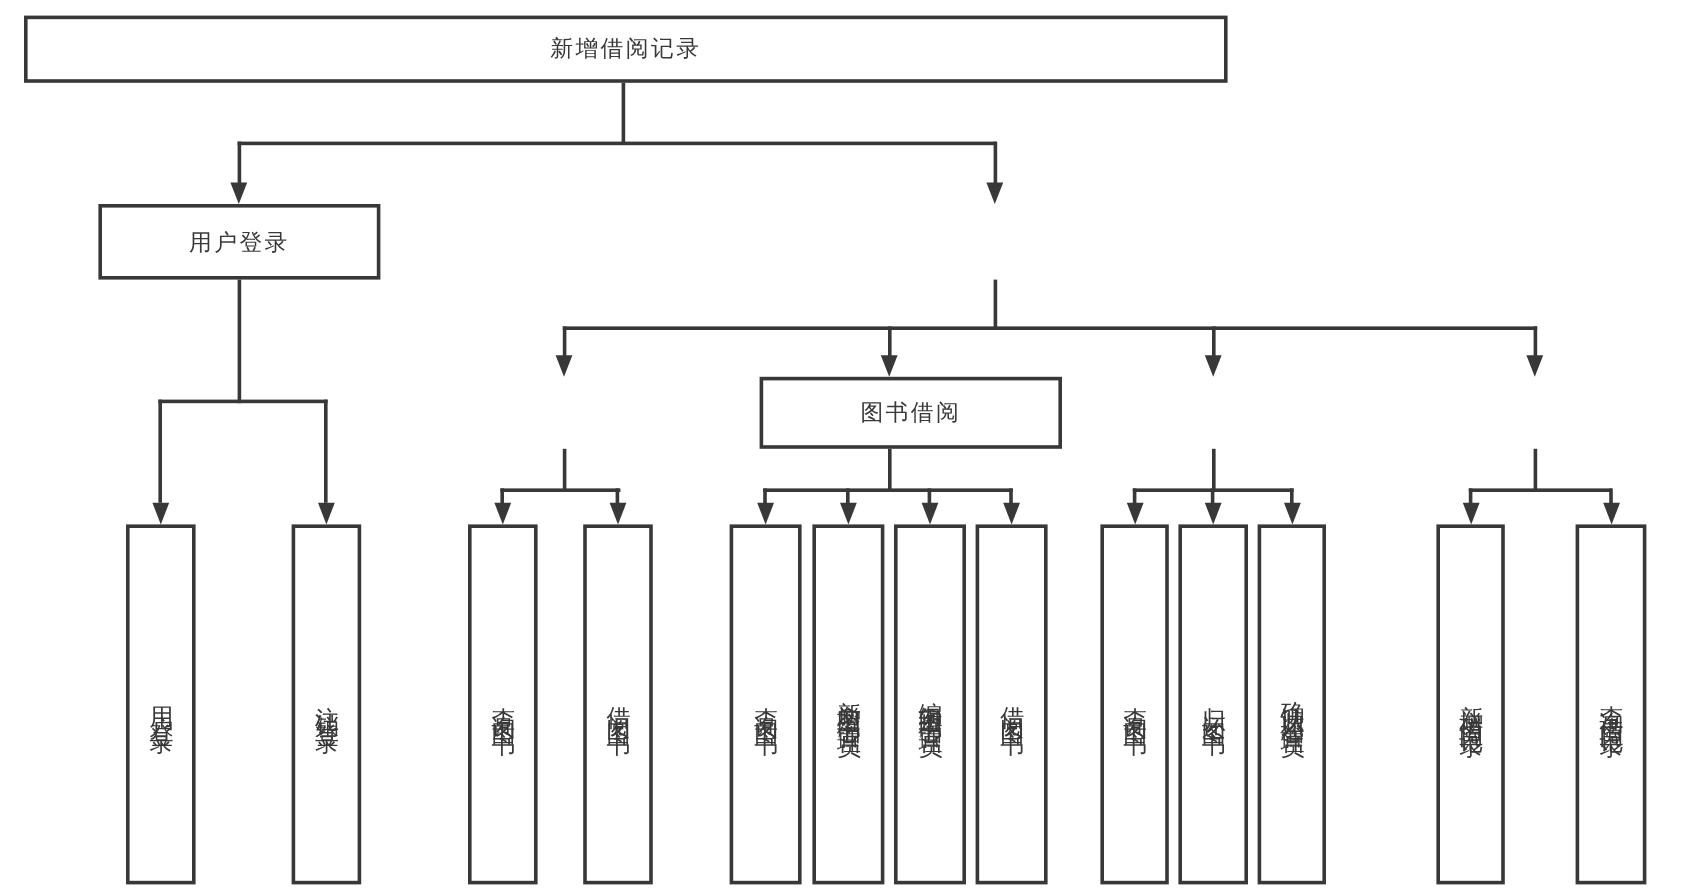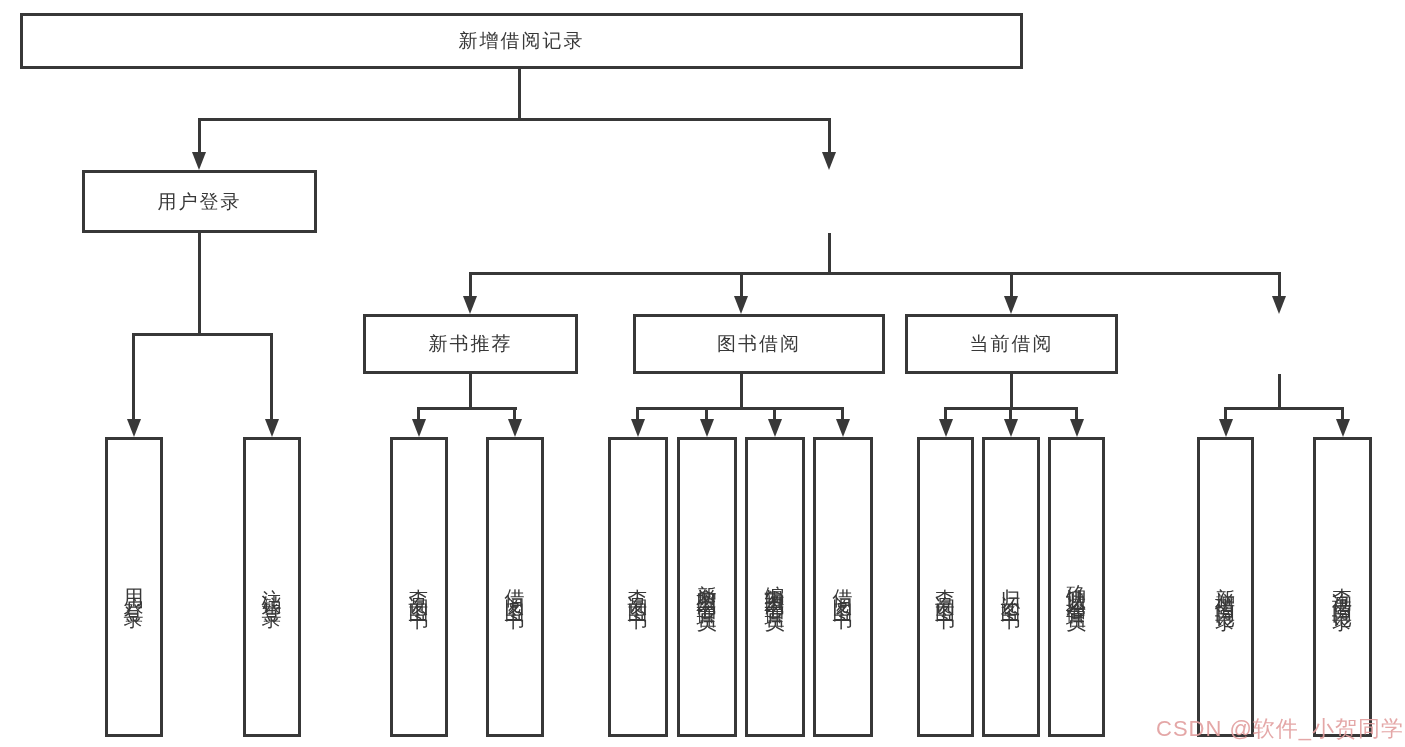--- a/index.html
+++ b/index.html
@@ -62,28 +62,22 @@
 <div id="canvas">
 
   <div class="box" style="left:20px;top:13px;width:1003px;height:56px;">
     <span>新增借阅记录</span>
   </div>
 
   <div class="box" style="left:82px;top:170px;width:235px;height:63px;">
     <span>用户登录</span>
   </div>
 
-  <div class="box" style="left:363px;top:314px;width:215px;height:60px;">
-    <span>新书推荐</span>
-  </div>
   <div class="box" style="left:633px;top:314px;width:252px;height:60px;">
     <span>图书借阅</span>
-  </div>
-  <div class="box" style="left:905px;top:314px;width:213px;height:60px;">
-    <span>当前借阅</span>
   </div>
 
   <div class="box leaf" style="left:105px;top:437px;width:58px;height:300px;">
     <span class="vtext">用户登录</span>
   </div>
   <div class="box leaf" style="left:243px;top:437px;width:58px;height:300px;">
     <span class="vtext">注销登录</span>
   </div>
 
   <div class="box leaf" style="left:390px;top:437px;width:58px;height:300px;">
@@ -175,15 +169,14 @@
   <div class="vline" style="left:1075px;top:407px;height:14px;"></div>
   <div class="arrow" style="left:1070px;top:419px;"></div>
 
   <div class="vline" style="left:1278px;top:374px;height:36px;"></div>
   <div class="hline" style="left:1224px;top:407px;width:119px;"></div>
   <div class="vline" style="left:1224px;top:407px;height:14px;"></div>
   <div class="arrow" style="left:1219px;top:419px;"></div>
   <div class="vline" style="left:1341px;top:407px;height:14px;"></div>
   <div class="arrow" style="left:1336px;top:419px;"></div>
 
-  <div class="watermark">CSDN @软件_小贺同学</div>
 
 </div>
 
 </body></html>

